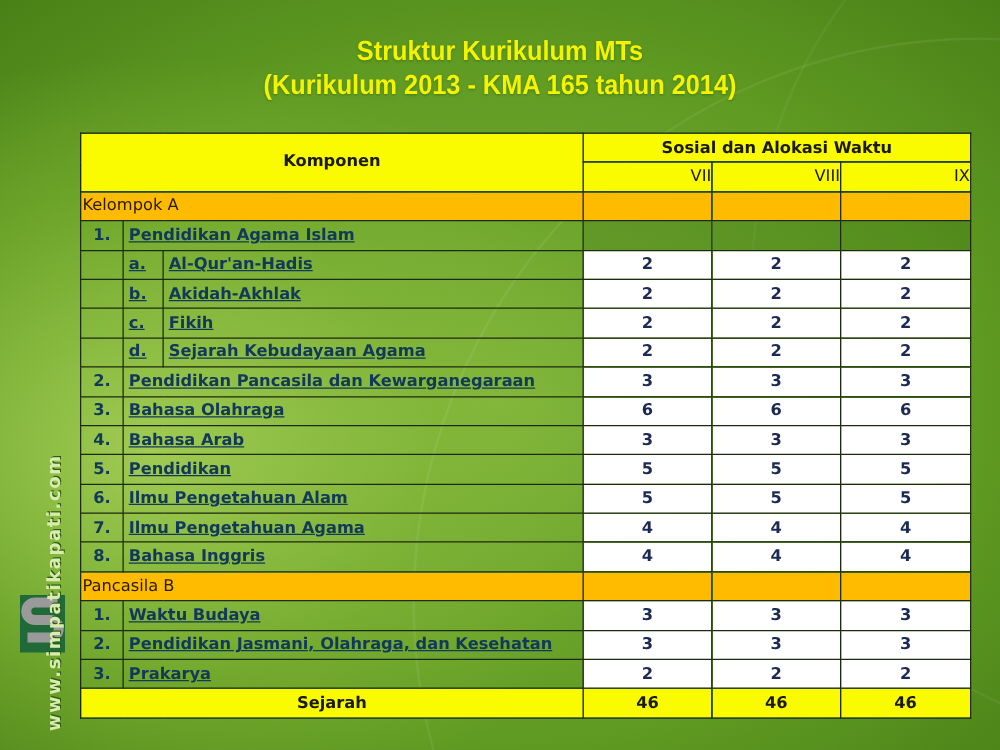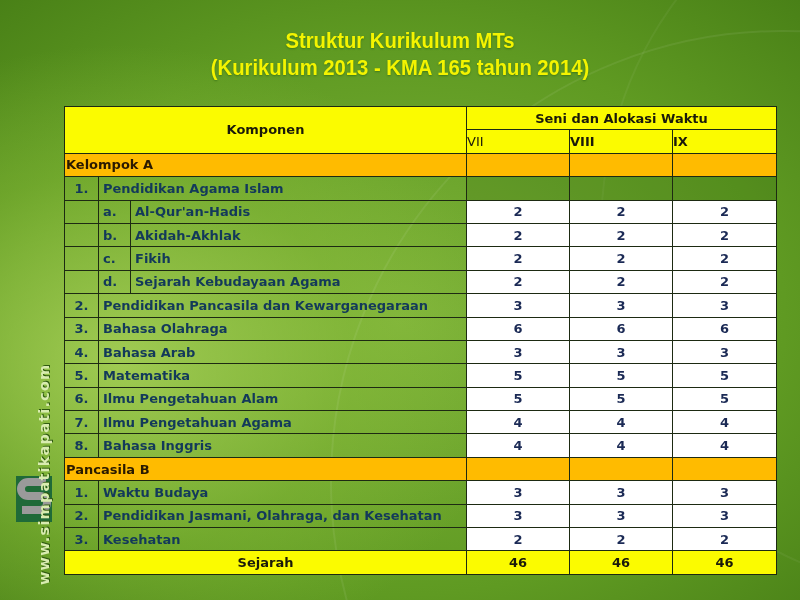--- a/index.html
+++ b/index.html
@@ -29,25 +29,25 @@
       font-family: "DejaVu Sans", sans-serif; font-size: 13px;
     }
     table.kur td {
       border: 1.5px solid #1d2a12; height: 22.4px; padding: 0;
       white-space: nowrap; overflow: hidden; color: #13395a;
     }
     .yellow { background: #fbfb00; color: #1a1a0a !important; }
     .orange { background: #ffbb00; color: #2a1a00 !important; }
     .clear { background: rgba(255,255,255,0); }
     .white { background: #ffffff; }
-    .ctr { text-align: left; }
+    .ctr { text-align: right; }
     .num { text-align: center; font-weight: bold; color: #1b2a55 !important; }
-    .lbl { padding-left: 4px !important; font-weight: bold; }
+    .lbl { padding-left: 4px !important; font-weight: bold; text-decoration: underline; }
     .hdr { font-weight: bold; text-align: center; }
-    .grp { font-weight: bold; padding-left: 1px !important; margin-left: 15px; }
+    .grp { font-weight: normal; padding-left: 1px !important; margin-left: 15px; }
     .idx { text-align: center; font-weight: bold; }
 
     .watermark {
       position: absolute; left: 36px; top: 585px;
       transform-origin: 0 0; transform: rotate(-90deg);
       font-family: "DejaVu Sans", sans-serif; font-weight: bold;
       font-size: 14.5px; letter-spacing: 1.2px; color: #d9ecb0;
       white-space: nowrap;
       text-shadow: 1px 1px 0 #2f5a10;
     }
@@ -71,26 +71,26 @@
       <col style="width:32px">
       <col style="width:336px">
     <col style="width:103px">
       <col style="width:103px">
       <col style="width:104px">
   </colgroup>
 
   <tbody>
       <tr>
     <td class="yellow hdr" colspan="3" rowspan="2">Komponen</td>
-    <td class="yellow hdr" colspan="3">Seni dan Alokasi Waktu</td>
+    <td class="yellow hdr" colspan="3">Sosial dan Alokasi Waktu</td>
   </tr>
   <tr>
     <td class="yellow ctr" style="font-weight:normal;">VII</td>
-    <td class="yellow ctr" style="font-weight:bold;">VIII</td>
-    <td class="yellow ctr" style="font-weight:bold;">IX</td>
+    <td class="yellow ctr" style="font-weight:normal;">VIII</td>
+    <td class="yellow ctr" style="font-weight:normal;">IX</td>
   </tr>
 
   <tr>
     <td class="orange grp" colspan="3">Kelompok A</td>
     <td class="orange"></td>
     <td class="orange"></td>
     <td class="orange"></td>
   </tr>
   <tr>
     <td class="clear idx">1.</td>
@@ -148,21 +148,21 @@
   </tr>
   <tr>
     <td class="clear idx">4.</td>
     <td class="clear lbl" colspan="2">Bahasa Arab</td>
     <td class="white num">3</td>
     <td class="white num">3</td>
     <td class="white num">3</td>
   </tr>
   <tr>
     <td class="clear idx">5.</td>
-    <td class="clear lbl" colspan="2">Matematika</td>
+    <td class="clear lbl" colspan="2">Pendidikan</td>
     <td class="white num">5</td>
     <td class="white num">5</td>
     <td class="white num">5</td>
   </tr>
   <tr>
     <td class="clear idx">6.</td>
     <td class="clear lbl" colspan="2">Ilmu Pengetahuan Alam</td>
     <td class="white num">5</td>
     <td class="white num">5</td>
     <td class="white num">5</td>
@@ -197,21 +197,21 @@
   </tr>
   <tr>
     <td class="clear idx">2.</td>
     <td class="clear lbl" colspan="2">Pendidikan Jasmani, Olahraga, dan Kesehatan</td>
     <td class="white num">3</td>
     <td class="white num">3</td>
     <td class="white num">3</td>
   </tr>
   <tr>
     <td class="clear idx">3.</td>
-    <td class="clear lbl" colspan="2">Kesehatan</td>
+    <td class="clear lbl" colspan="2">Prakarya</td>
     <td class="white num">2</td>
     <td class="white num">2</td>
     <td class="white num">2</td>
   </tr>
 
   <tr>
     <td class="yellow hdr" colspan="3">Sejarah</td>
     <td class="yellow hdr">46</td>
     <td class="yellow hdr">46</td>
     <td class="yellow hdr">46</td>

